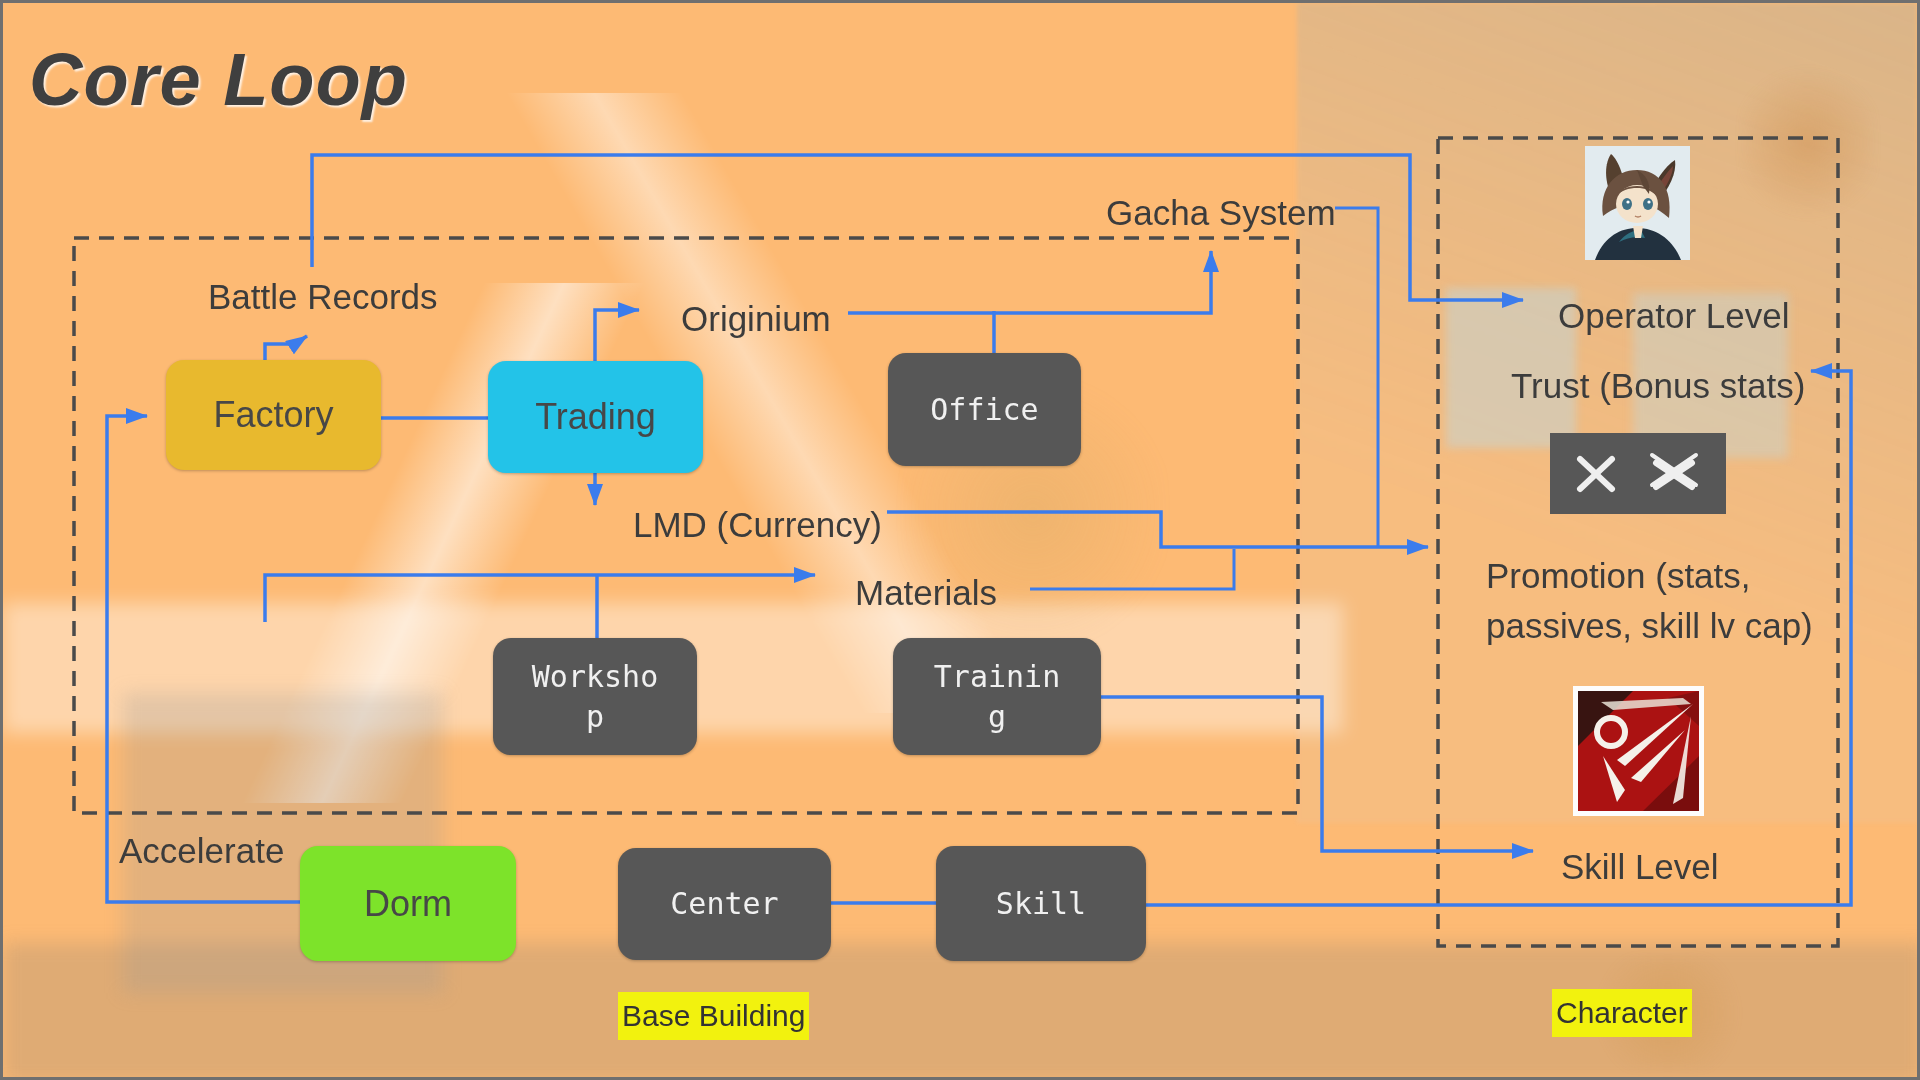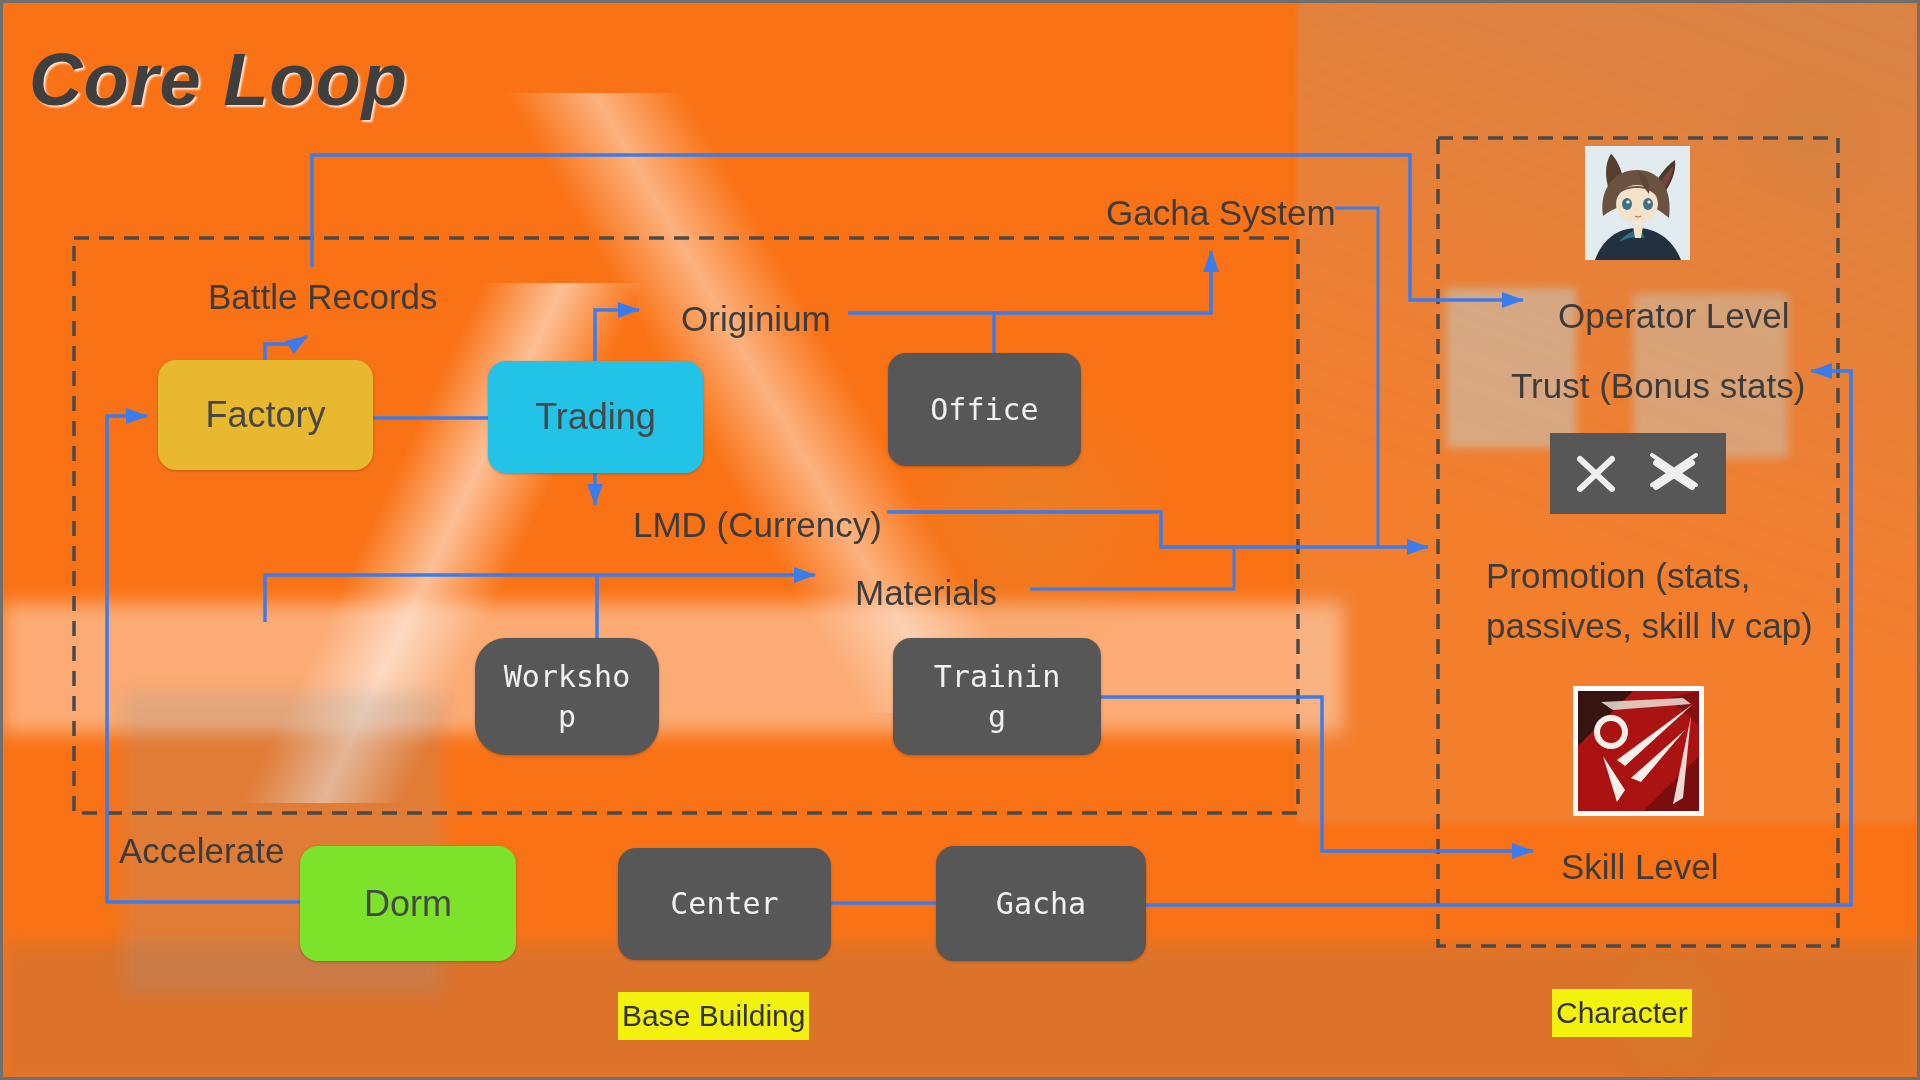--- a/index.html
+++ b/index.html
@@ -1,31 +1,31 @@
 <!DOCTYPE html>
 <html><head>
 <meta charset="utf-8">
 <style>
   html,body{margin:0;padding:0;background:#b9b9b9;}
-  #canvas{position:relative;width:1920px;height:1080px;background:#f97316;overflow:hidden;
+  #canvas{position:relative;width:1920px;height:1080px;background:#fdba74;overflow:hidden;
           border:3px solid #6f6f6f;box-sizing:border-box;
           font-family:"Liberation Sans", sans-serif;}
   
   .bg{position:absolute;pointer-events:none;}
   
   #title{position:absolute;left:26px;top:34px;font-size:74px;font-weight:bold;font-style:italic;
          color:#3f3f3f;letter-spacing:1px;text-shadow:2px 2px 2px rgba(255,255,255,.8);}
   
   #wires{position:absolute;left:0;top:0;width:1920px;height:1080px;}
   
   .node{position:absolute;border-radius:18px;display:flex;flex-direction:column;align-items:center;
         justify-content:center;box-shadow:0 1px 3px rgba(0,0,0,.25);}
   .node .t{font-size:36px;color:#474747;}
   .node.dark .t{font-family:"DejaVu Sans Mono", monospace;font-size:30px;color:#f0f0f0;line-height:40px;}
-  .fill-factory{background:#e8b92e;}
+  .fill-factory{background:#e8b92e;margin-left:8px;}
   .fill-trading{background:#23c3e8;}
   .fill-power{background:#7de32a;}
   .fill-dark{background:#575757;}
   
   .lbl{position:absolute;font-size:35px;color:#3c3c3c;white-space:nowrap;}
   .lbl.wrap{white-space:normal;width:330px;line-height:50px;}
   .hl{position:absolute;font-size:30px;color:#333;background:#f2f20e;padding:7px 4px;}
 </style>
 </head>
 <body>
@@ -78,36 +78,36 @@
 
   <div class="node fill-factory" style="left:155px;top:357px;width:215px;height:110px;">
     <div class="t">Factory</div>
   </div>
   <div class="node fill-trading" style="left:485px;top:358px;width:215px;height:112px;">
     <div class="t">Trading</div>
   </div>
   <div class="node dark fill-dark" style="left:885px;top:350px;width:193px;height:113px;">
     <div class="t">Office</div>
   </div>
-  <div class="node dark fill-dark" style="left:472px;top:635px;width:184px;height:117px;border-radius:31px;">
+  <div class="node dark fill-dark" style="left:490px;top:635px;width:204px;height:117px;">
     <div class="t">Worksho</div>
     <div class="t">p</div>
   </div>
   <div class="node dark fill-dark" style="left:890px;top:635px;width:208px;height:117px;">
     <div class="t">Trainin</div>
     <div class="t">g</div>
   </div>
   <div class="node fill-power" style="left:297px;top:843px;width:216px;height:115px;">
     <div class="t">Dorm</div>
   </div>
   <div class="node dark fill-dark" style="left:615px;top:845px;width:213px;height:112px;">
     <div class="t">Center</div>
   </div>
   <div class="node dark fill-dark" style="left:933px;top:843px;width:210px;height:115px;">
-    <div class="t">Gacha</div>
+    <div class="t">Skill</div>
   </div>
 
   <div class="lbl" style="left:205px;top:274px;">Battle Records</div>
   <div class="lbl" style="left:678px;top:296px;">Originium</div>
   <div class="lbl" style="left:1103px;top:190px;">Gacha System</div>
   <div class="lbl" style="left:630px;top:502px;">LMD (Currency)</div>
   <div class="lbl" style="left:852px;top:570px;">Materials</div>
   <div class="lbl" style="left:116px;top:828px;">Accelerate</div>
   <div class="lbl" style="left:1555px;top:293px;">Operator Level</div>
   <div class="lbl" style="left:1508px;top:363px;">Trust (Bonus stats)</div>

